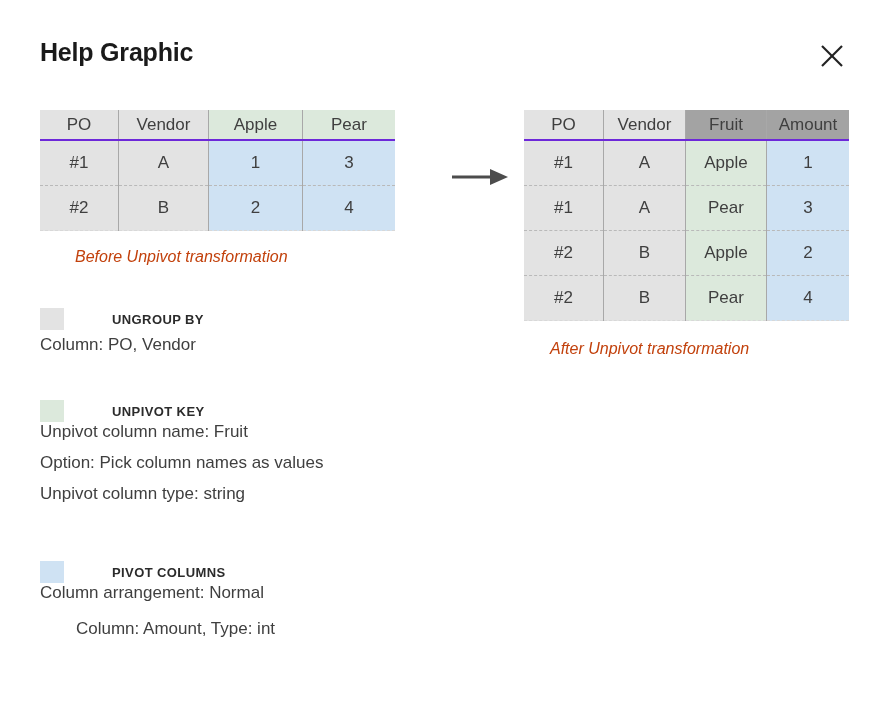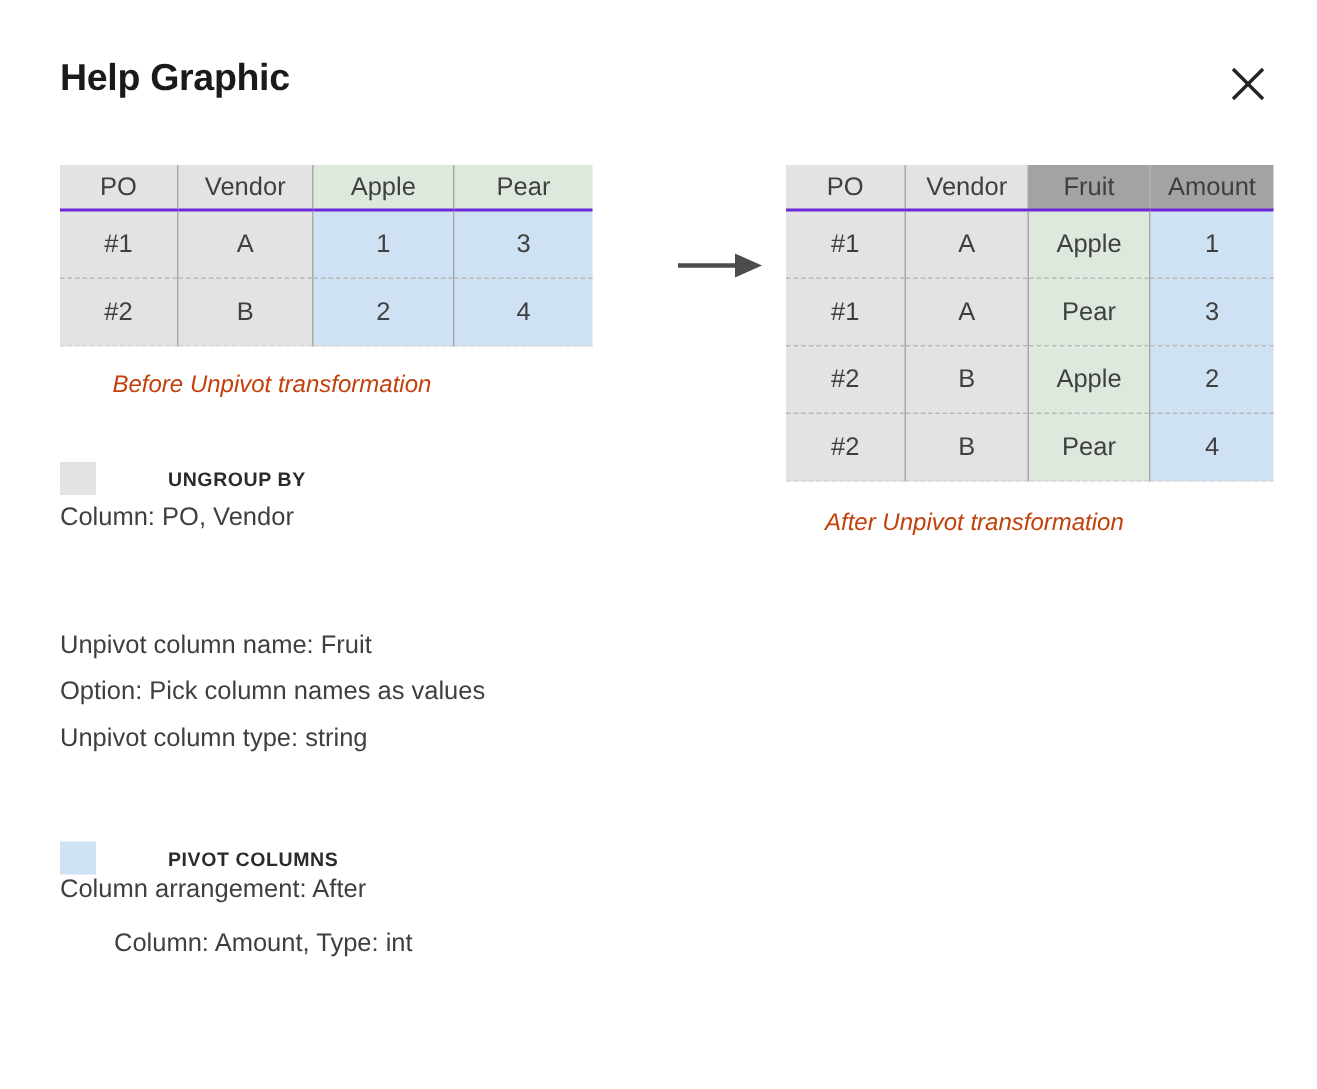--- a/index.html
+++ b/index.html
@@ -228,25 +228,29 @@
 
 <div class="legend-section" id="section-ungroup">
   <div class="legend-head">
     <span class="legend-swatch" style="background:#e3e3e3"></span>
     <span class="legend-title">UNGROUP BY</span>
   </div>
   <div class="legend-line">Column: PO, Vendor</div>
 </div>
 
 <div class="legend-section" id="section-key">
+  <div class="legend-head">
+    <span class="legend-swatch" style="background:#dce9dc"></span>
+    <span class="legend-title">UNPIVOT KEY</span>
+  </div>
   <div class="legend-line">Unpivot column name: Fruit</div>
   <div class="legend-line">Option: Pick column names as values</div>
   <div class="legend-line">Unpivot column type: string</div>
 </div>
 
 <div class="legend-section" id="section-pivot">
   <div class="legend-head">
     <span class="legend-swatch" style="background:#cfe2f3"></span>
     <span class="legend-title">PIVOT COLUMNS</span>
   </div>
-  <div class="legend-line">Column arrangement: After</div>
+  <div class="legend-line">Column arrangement: Normal</div>
   <div class="legend-line">Column: Amount, Type: int</div>
 </div>
 
 </body></html>

